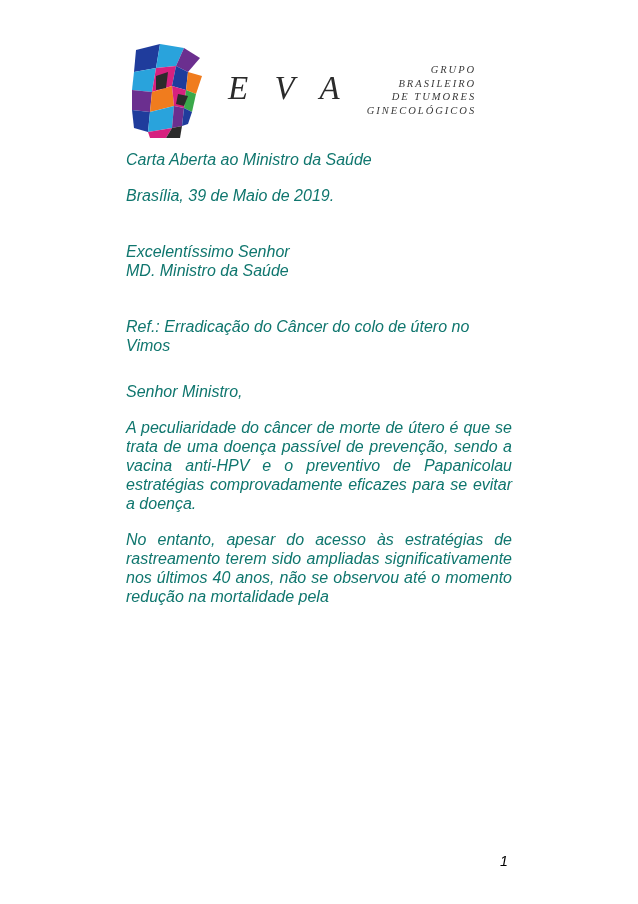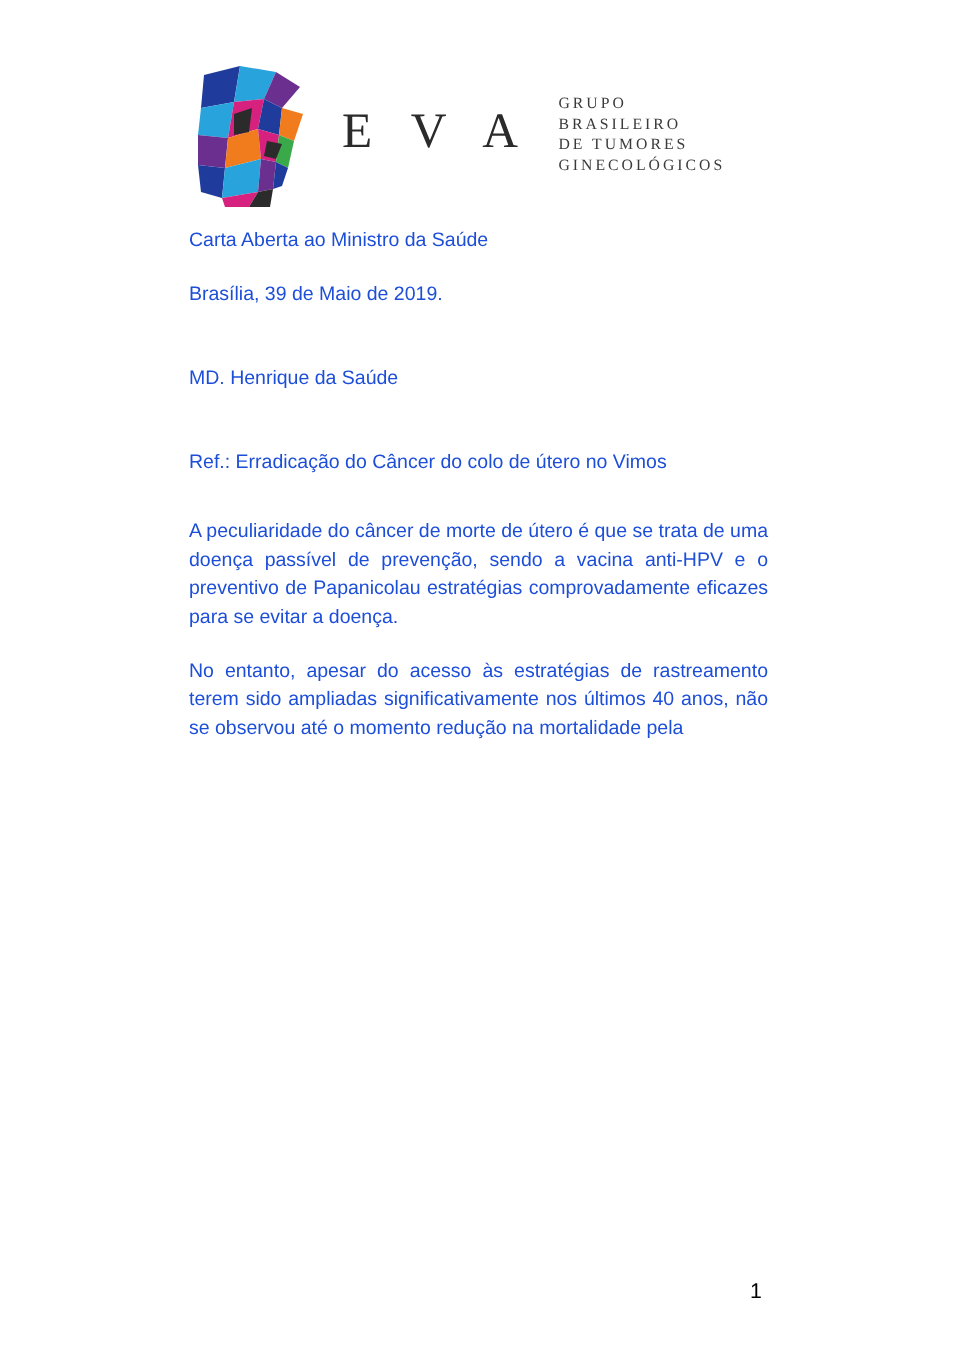--- a/index.html
+++ b/index.html
@@ -13,20 +13,21 @@
     font-family: "Liberation Sans", sans-serif;
     color: #000000;
     position: relative;
     overflow: hidden;
   }
   .page {
     width: 542px;
     height: 904px;
     position: relative;
     box-sizing: border-box;
+    font-style: italic;
   }
 
   
   .logo-block {
     position: absolute;
     left: 126px;
     top: 40px;
     width: 390px;
     height: 100px;
     display: flex;
@@ -52,31 +53,31 @@
   .logo-words {
     margin-left: 18px;
     margin-top: 0px;
     line-height: 13.5px;
     font-family: "Liberation Serif", serif;
     font-size: 10.5px;
     letter-spacing: 2.0px;
     color: #3a3a3a;
     white-space: nowrap;
   }
-  .logo-words div { display: block; }
+  .logo-words div { display: block; text-align: right; }
 
   
   .doc {
     position: absolute;
     left: 126px;
     top: 150px;
     width: 386px;
-    font-size: 13px;
+    font-size: 16px;
     line-height: 19px;
-    color: #1d4ed8;
+    color: #0f766e;
   }
   .doc p {
     margin: 0 0 17px 0;
   }
   .block-lines { margin: 0 0 17px 0; }
   .block-lines div { line-height: 19px; }
   .gap-sm { height: 10px; }
   .gap-md { height: 20px; }
   .justify { text-align: justify; }
 
@@ -134,29 +135,31 @@
 
   <div class="doc">
 
     <p>Carta Aberta ao Ministro da Saúde</p>
 
     <p>Brasília, 39 de Maio de 2019.</p>
 
     <div class="gap-md"></div>
 
     <div class="block-lines">
-      <div>MD. Henrique da Saúde</div>
+      <div>Excelentíssimo Senhor</div>
+      <div>MD. Ministro da Saúde</div>
     </div>
 
     <div class="gap-md"></div>
 
     <p>Ref.: Erradicação do Câncer do colo de útero no Vimos</p>
 
     <div class="gap-sm"></div>
 
+    <p>Senhor Ministro,</p>
 
     <p class="justify">A peculiaridade do câncer de morte de útero é que se trata de uma doença passível de prevenção, sendo a vacina anti-HPV e o preventivo de Papanicolau estratégias comprovadamente eficazes para se evitar a doença.</p>
     <p class="justify">No entanto, apesar do acesso às estratégias de rastreamento terem sido ampliadas significativamente nos últimos 40 anos, não se observou até o momento redução na mortalidade pela</p>
 
   </div>
 
   <div class="page-number">1</div>
 
 </div>
 

